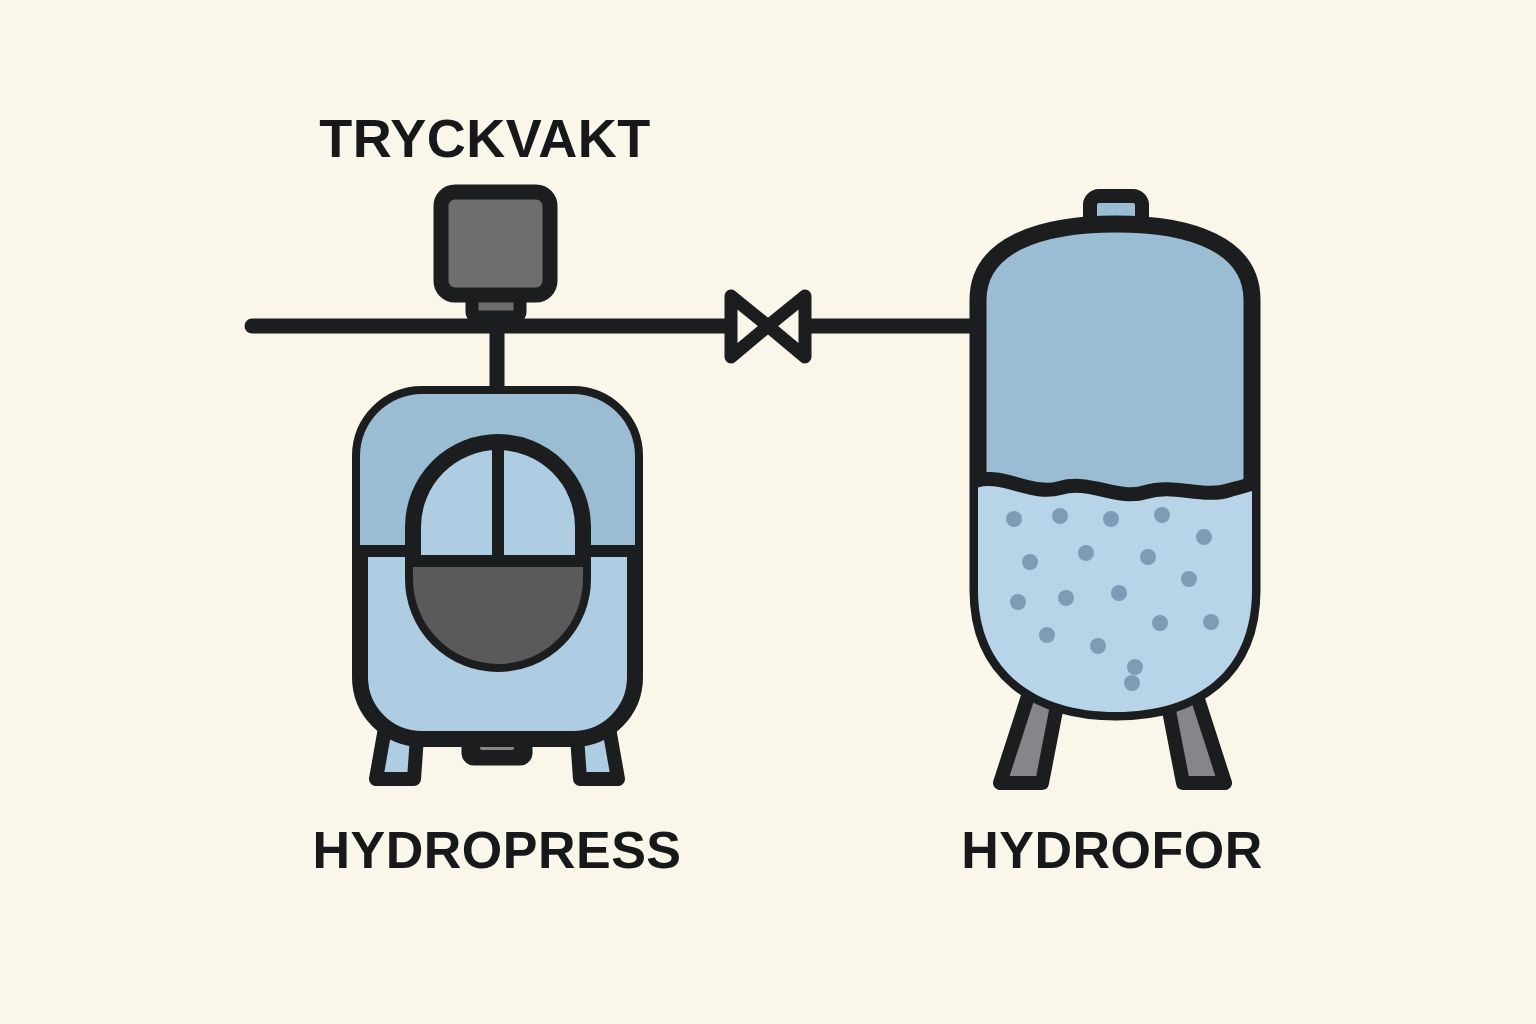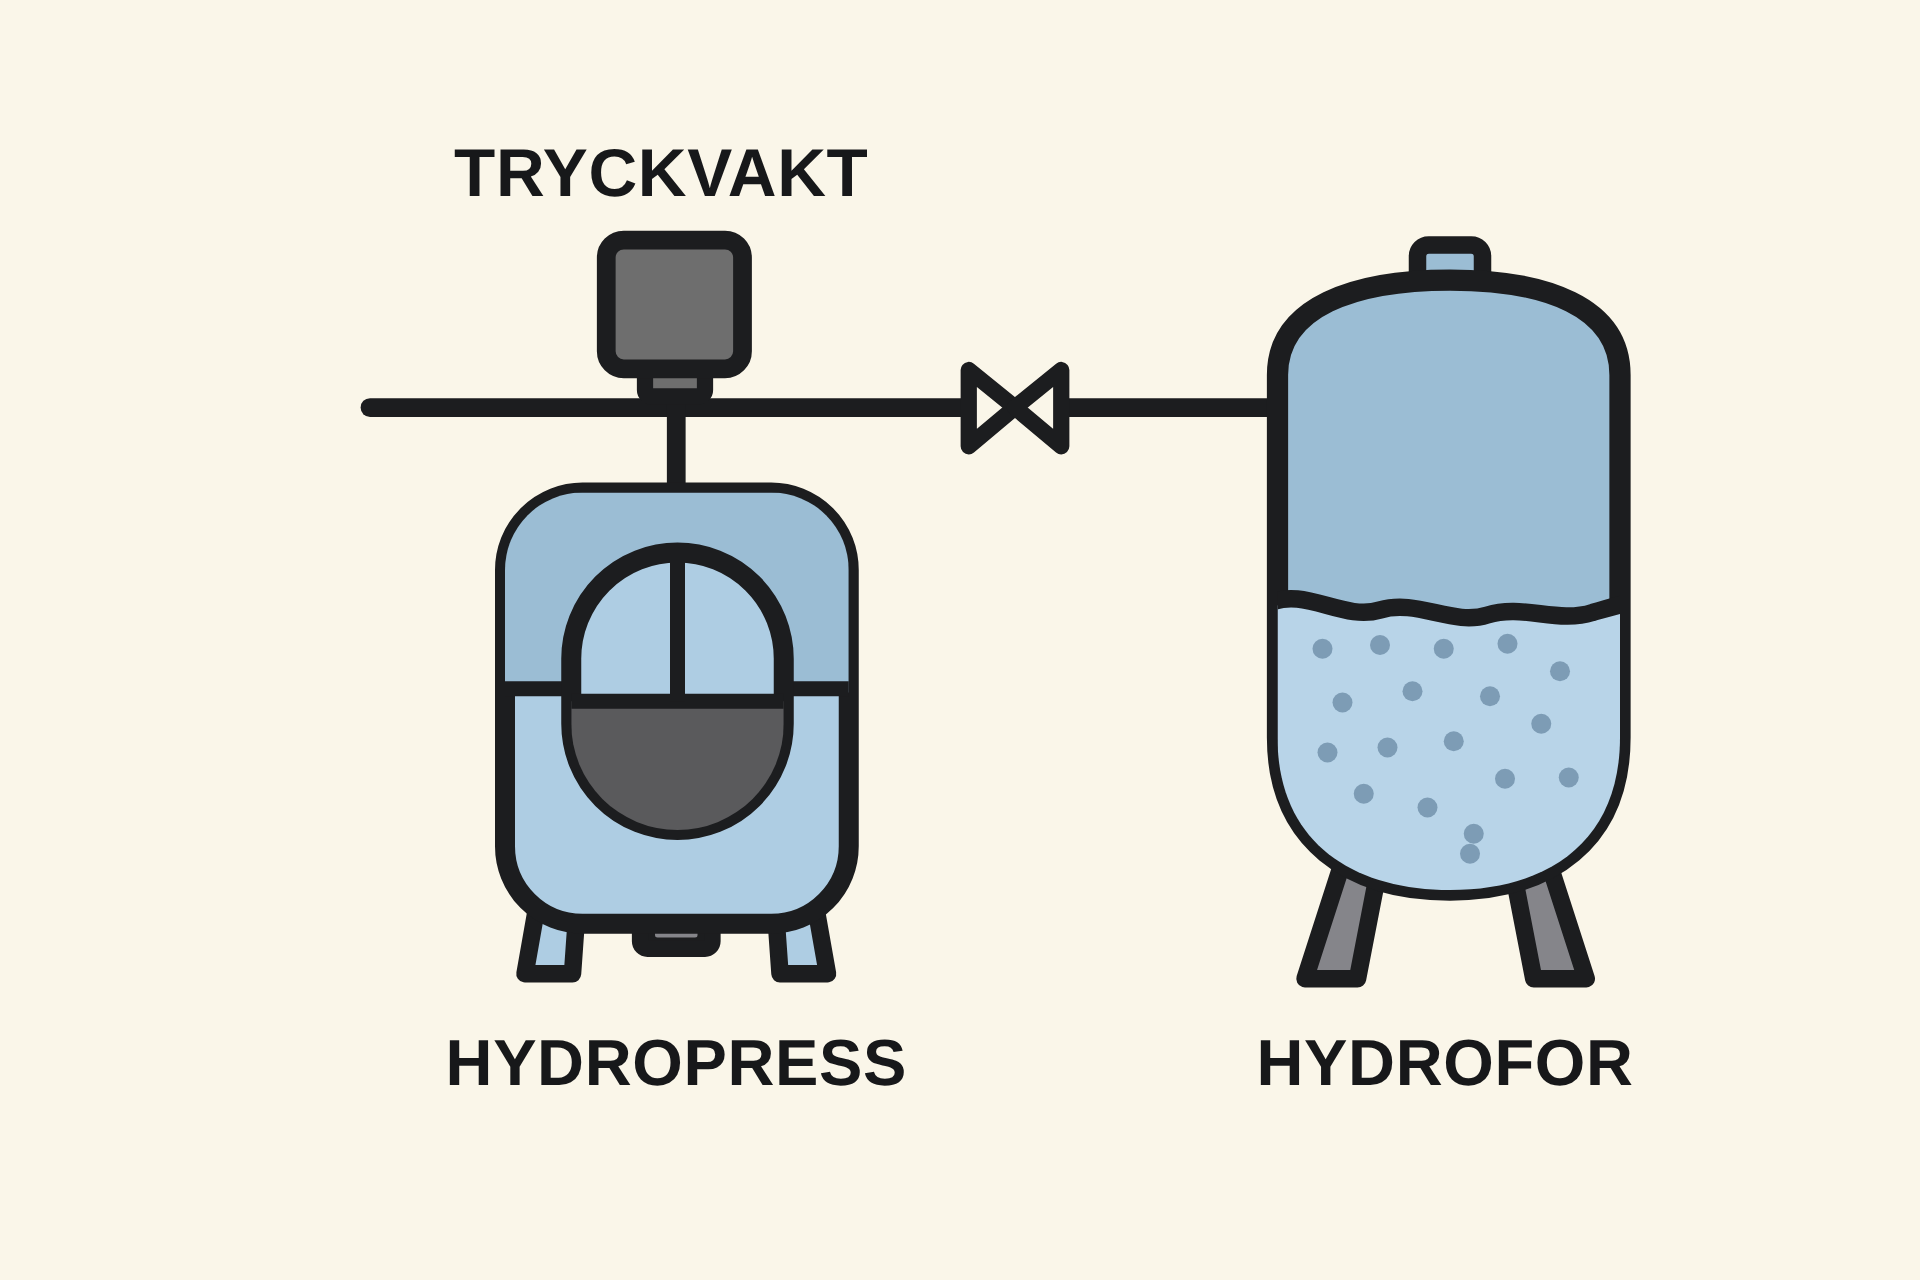--- a/index.html
+++ b/index.html
@@ -30,21 +30,21 @@
   .diagram-label {
     font-family: "Liberation Sans", sans-serif;
     font-weight: bold;
     fill: #17181a;
     letter-spacing: 0.5px;
   }
 </style>
 </head>
 <body>
 
-<div id="diagram-root" style="width: 1224px; height: 1024px; margin-left: 44px;">
+<div id="diagram-root" style="width: 1224px; height: 1024px;">
 
   <svg id="scene" viewBox="0 0 1536 1024">
 
     <rect id="bg-rect" x="0" y="0" width="1536" height="1024" fill="#faf6e9"></rect>
 
     <g>
 
       <line id="pipe-left" x1="252" y1="326" x2="727" y2="326" stroke-width="15" stroke-linecap="round" stroke="#1c1d1f"></line>
 
       <line id="pipe-right" x1="808" y1="326" x2="985" y2="326" stroke-width="15" stroke-linecap="butt" stroke="#1c1d1f"></line>

